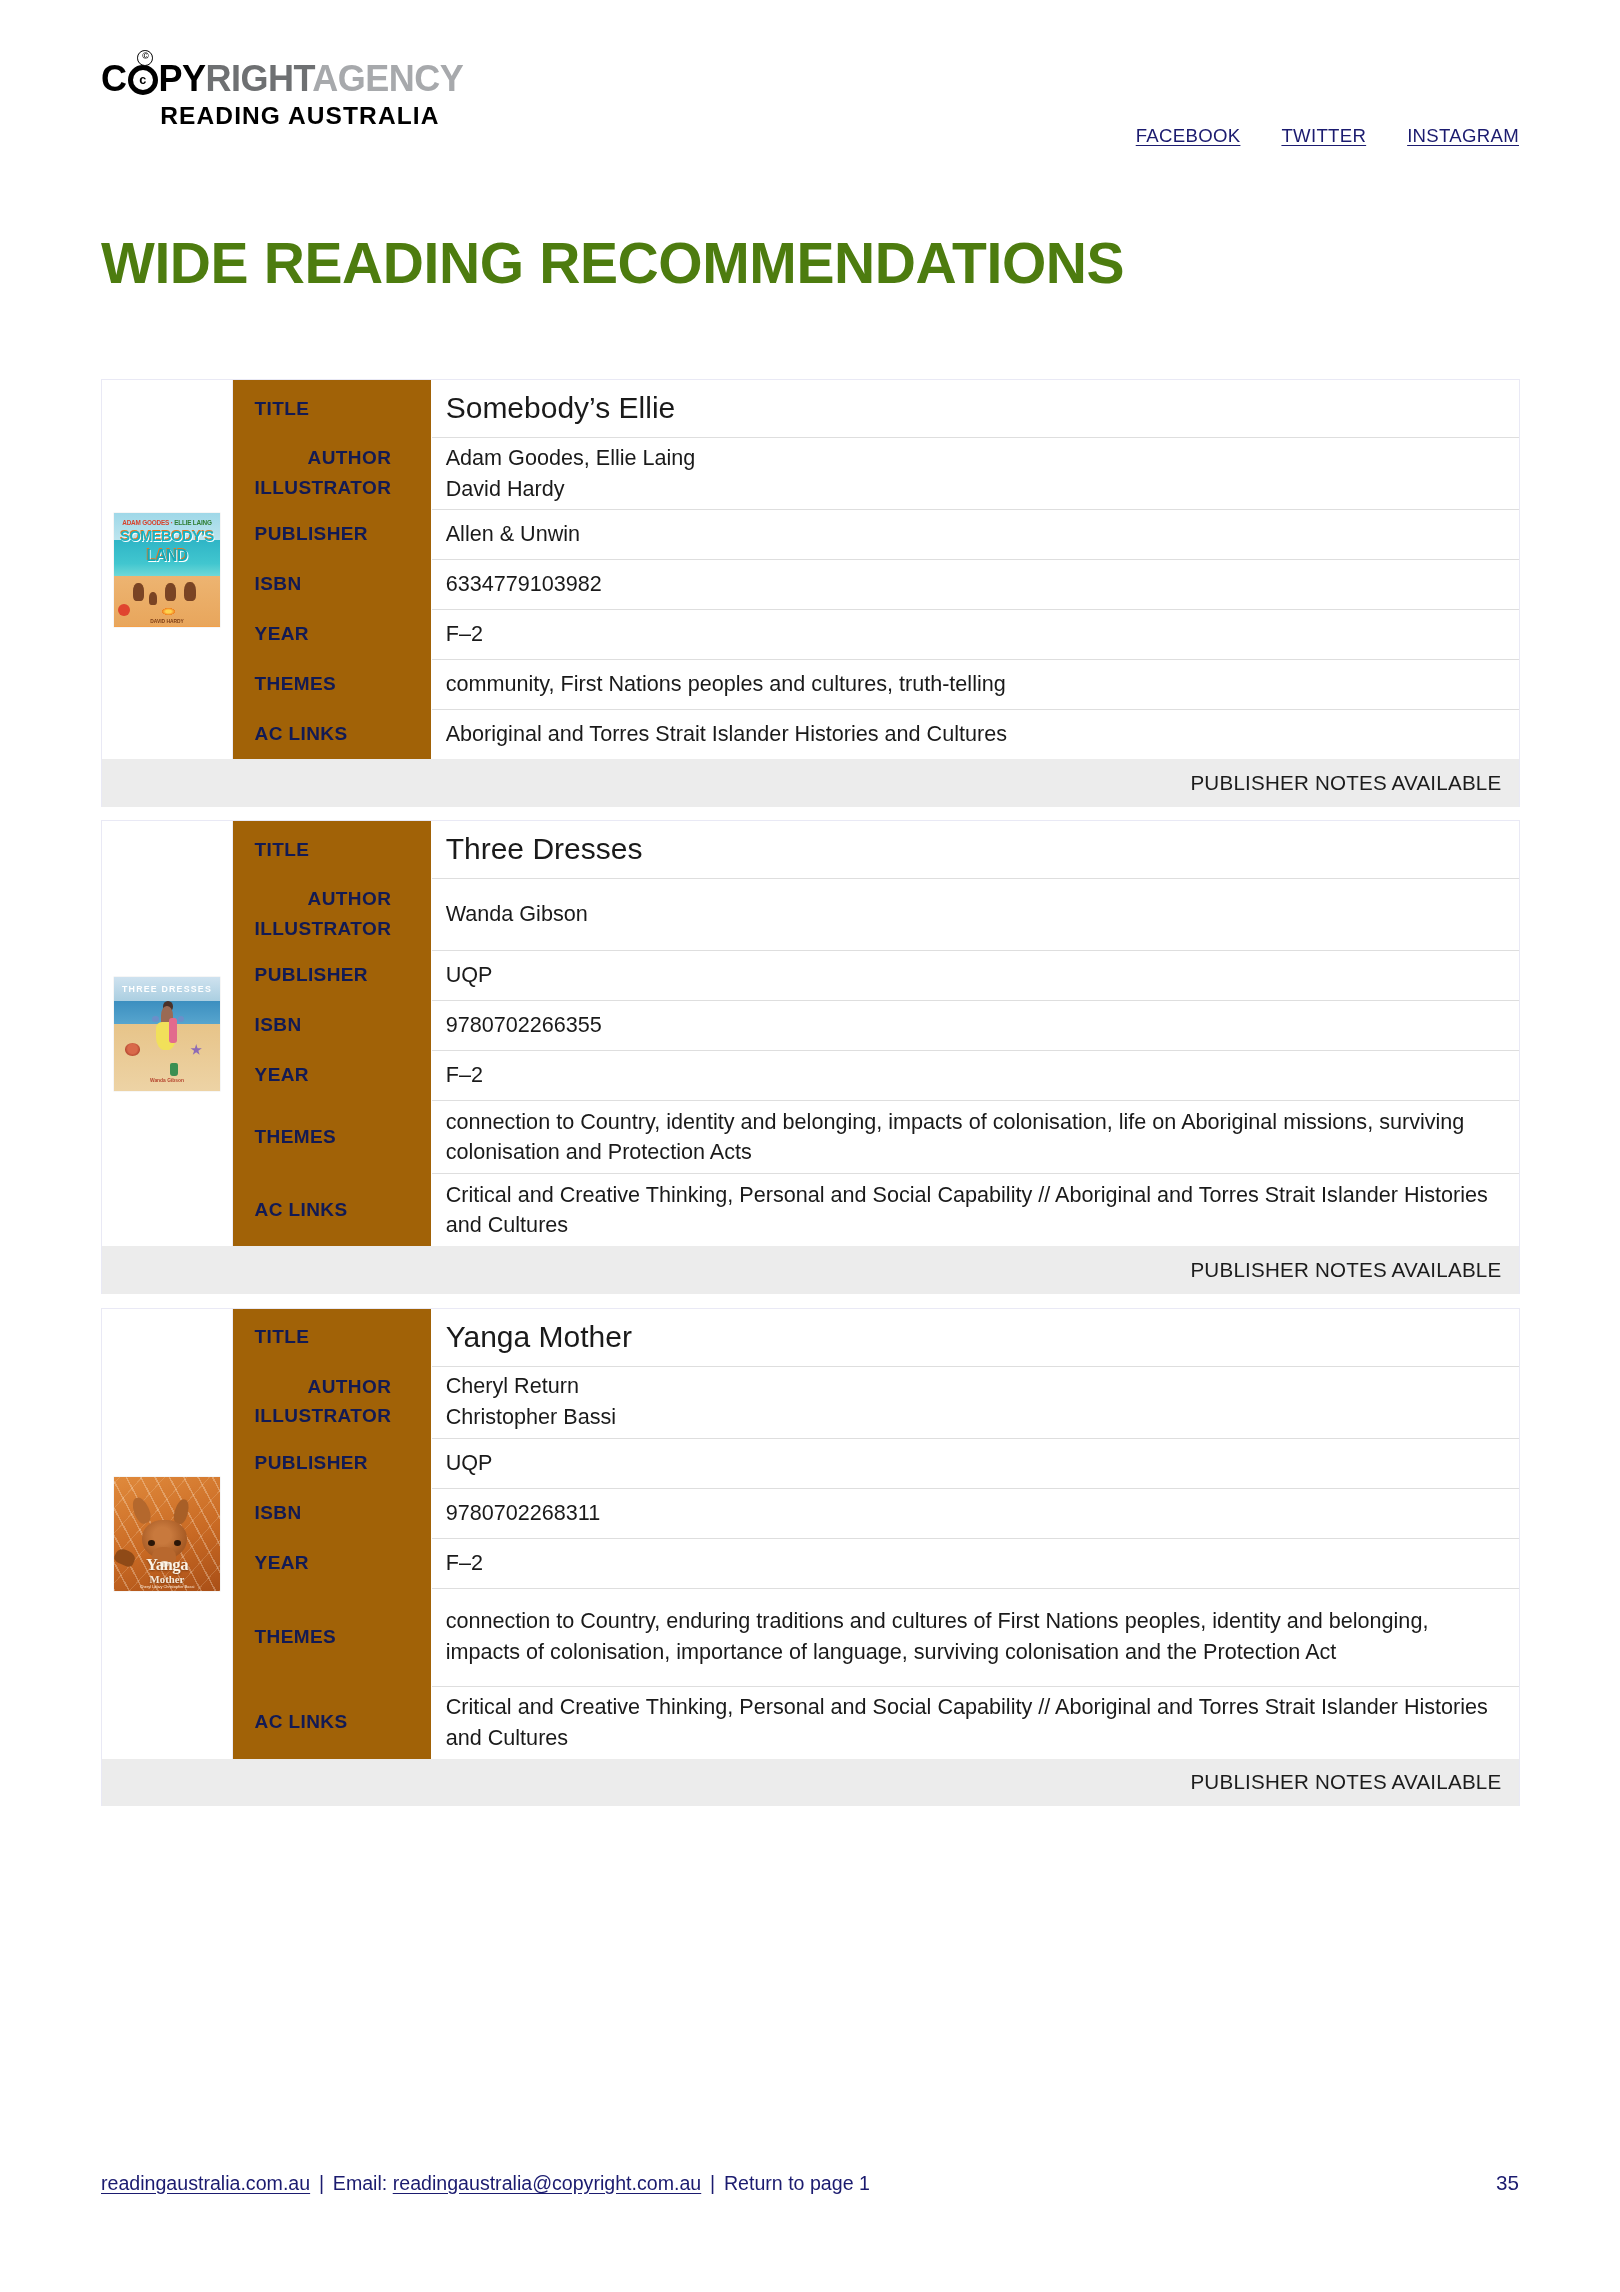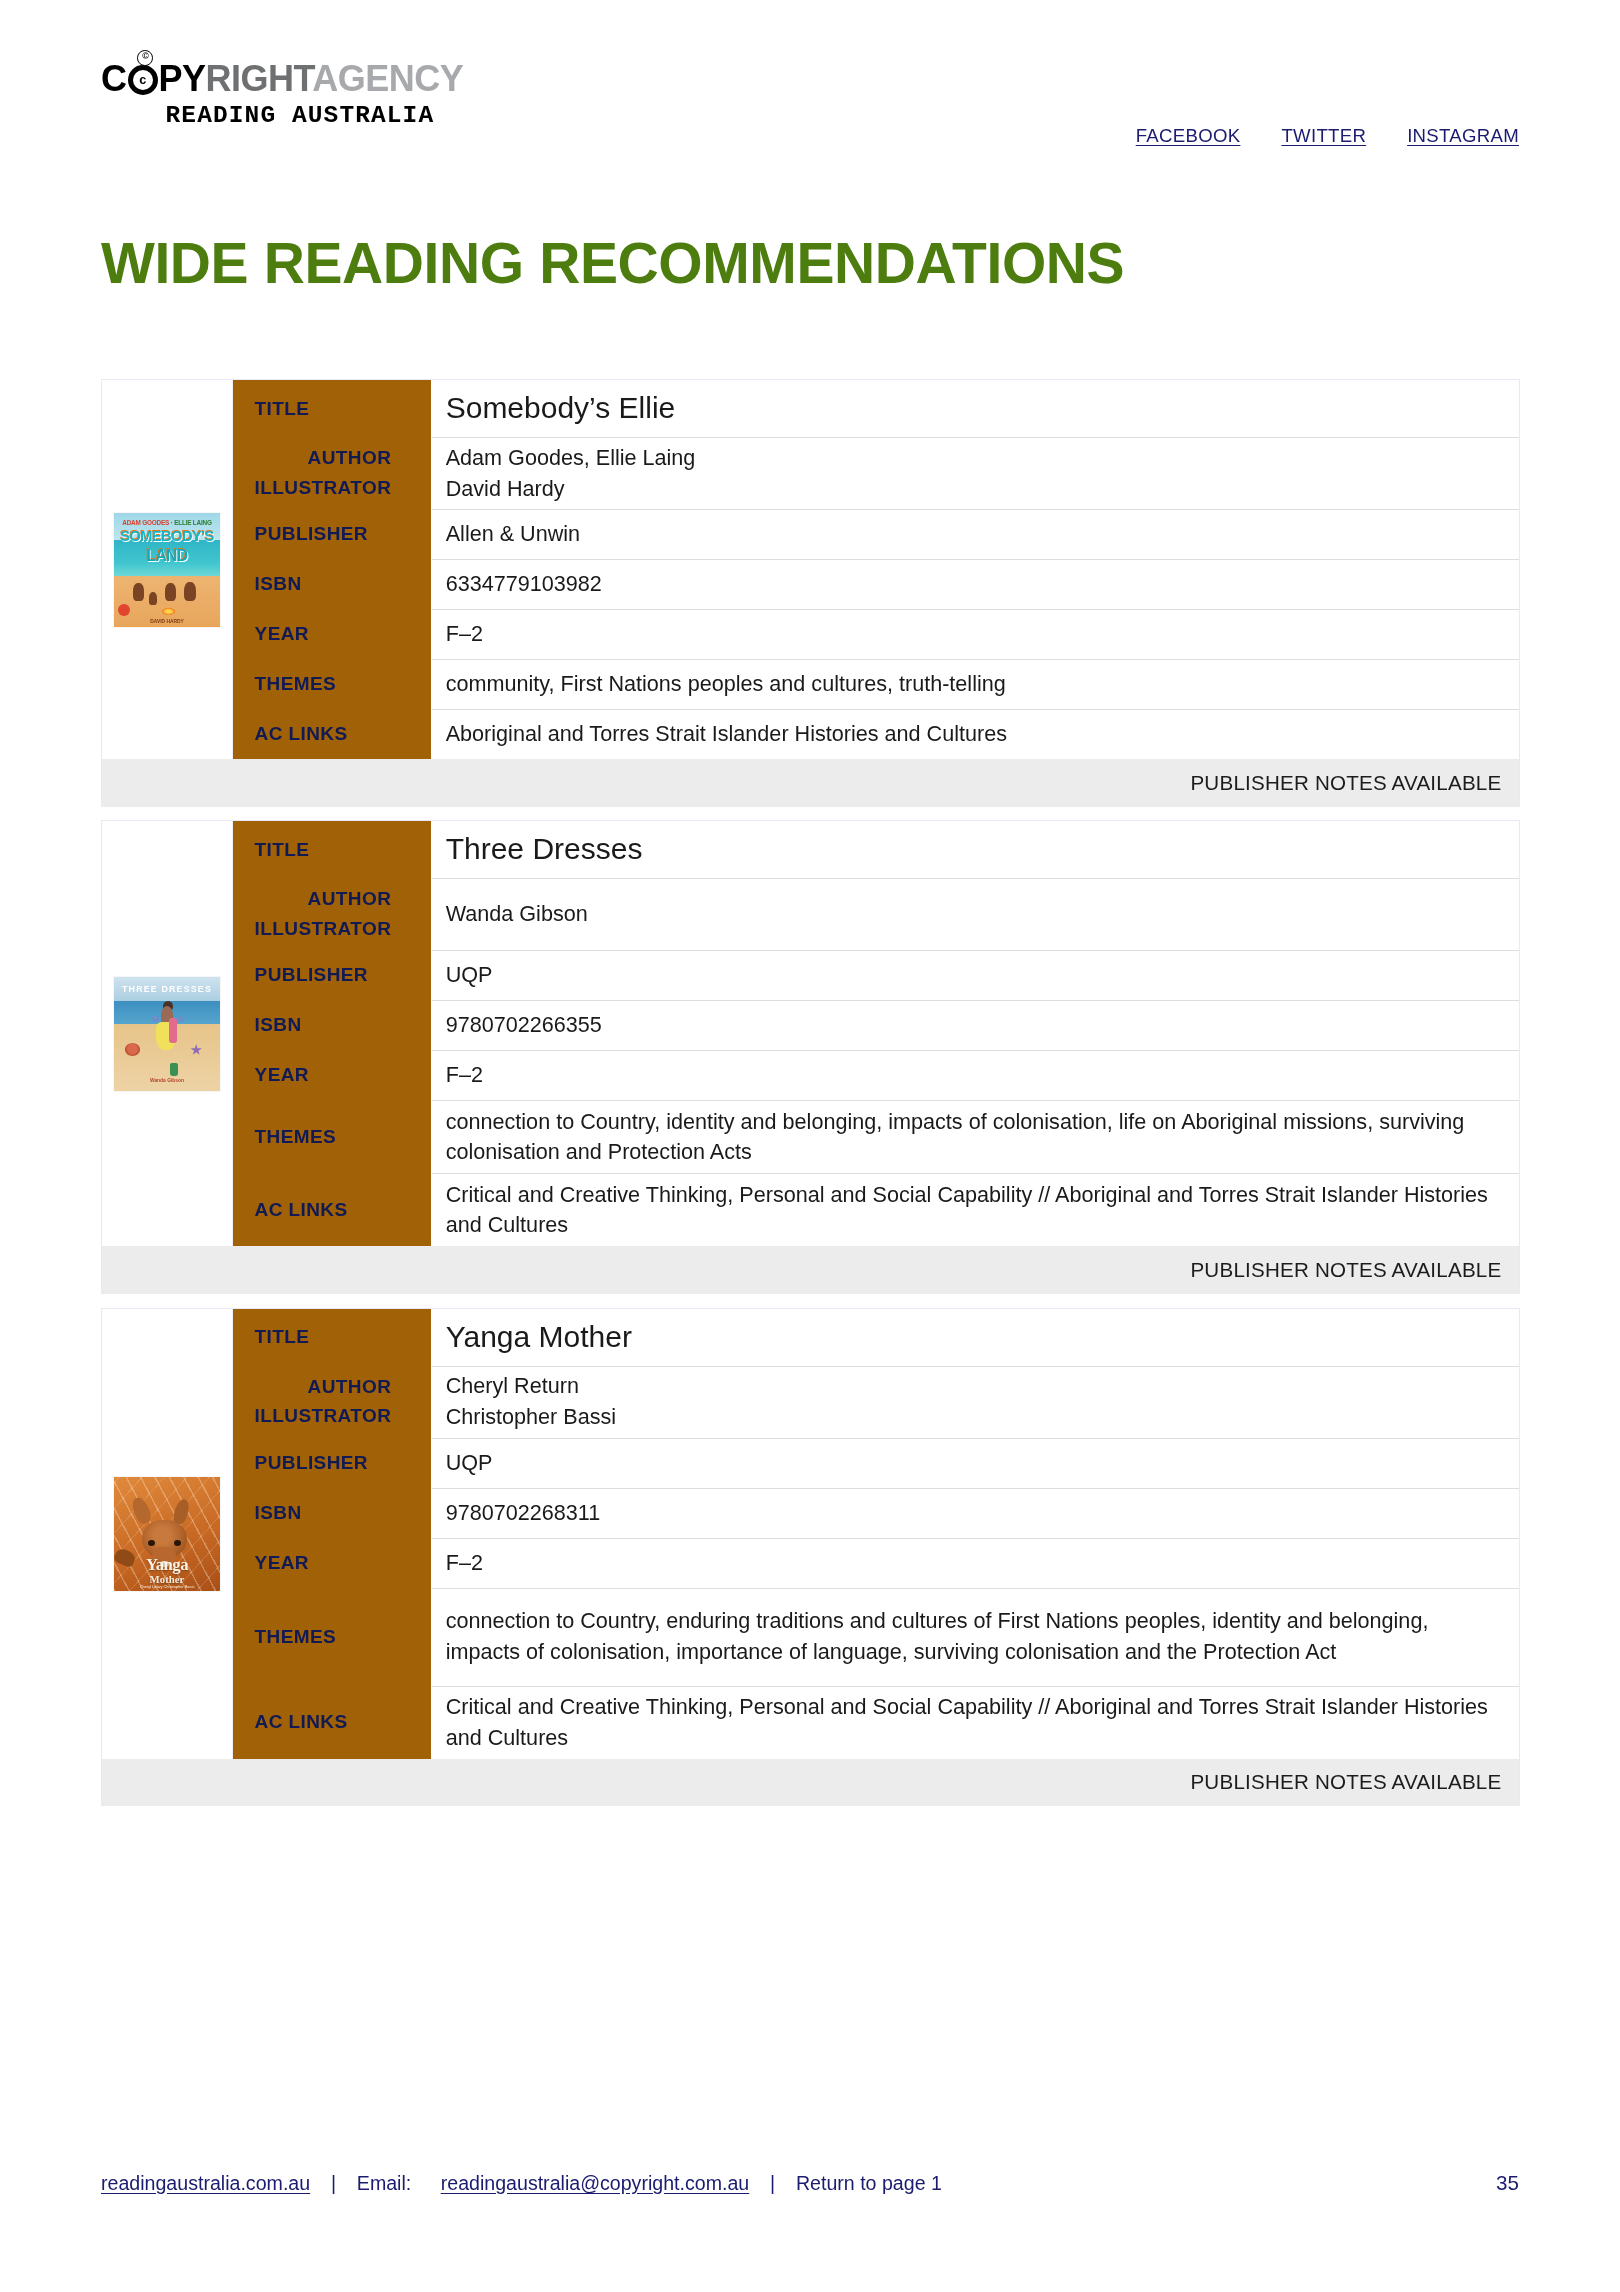--- a/index.html
+++ b/index.html
@@ -91,21 +91,20 @@
   }
   .brand-line2 {
     font-size: 24.5px;
     font-weight: 700;
     color: #000;
     letter-spacing: 1.1px;
     margin-top: 4.9px;
     text-align: center;
     width: 392px;
     margin-left: 2.9px;
-    font-family: Liberation Mono, monospace;
   }
 
   .social {
     position: absolute;
     right: 0;
     top: 125px;
     display: flex;
     gap: 41px;
     font-size: 18.6px;
     letter-spacing: 0.3px;
@@ -273,21 +272,21 @@
     position: absolute;
     left: 101px;
     right: 101px;
     top: 2171px;
     display: flex;
     align-items: baseline;
     justify-content: space-between;
     font-size: 19.6px;
     color: #1b1b6f;
   }
-  .footer-left { display: flex; align-items: center; gap: 12px; flex-wrap: nowrap; }
+  .footer-left { display: flex; align-items: center; gap: 0; flex-wrap: nowrap; }
   .footer-left a { color: #1b1b6f; text-decoration: underline; text-underline-offset: 2.9px; }
   .footer-sep { color: #1b1b6f; margin: 0 8.8px; }
   .footer-plain { color: #1b1b6f; }
   .footer-page { color: #1b1b6f; font-size: 20.6px; }
 </style>
 </head>
 <body>
 
 <div class="page">
 

